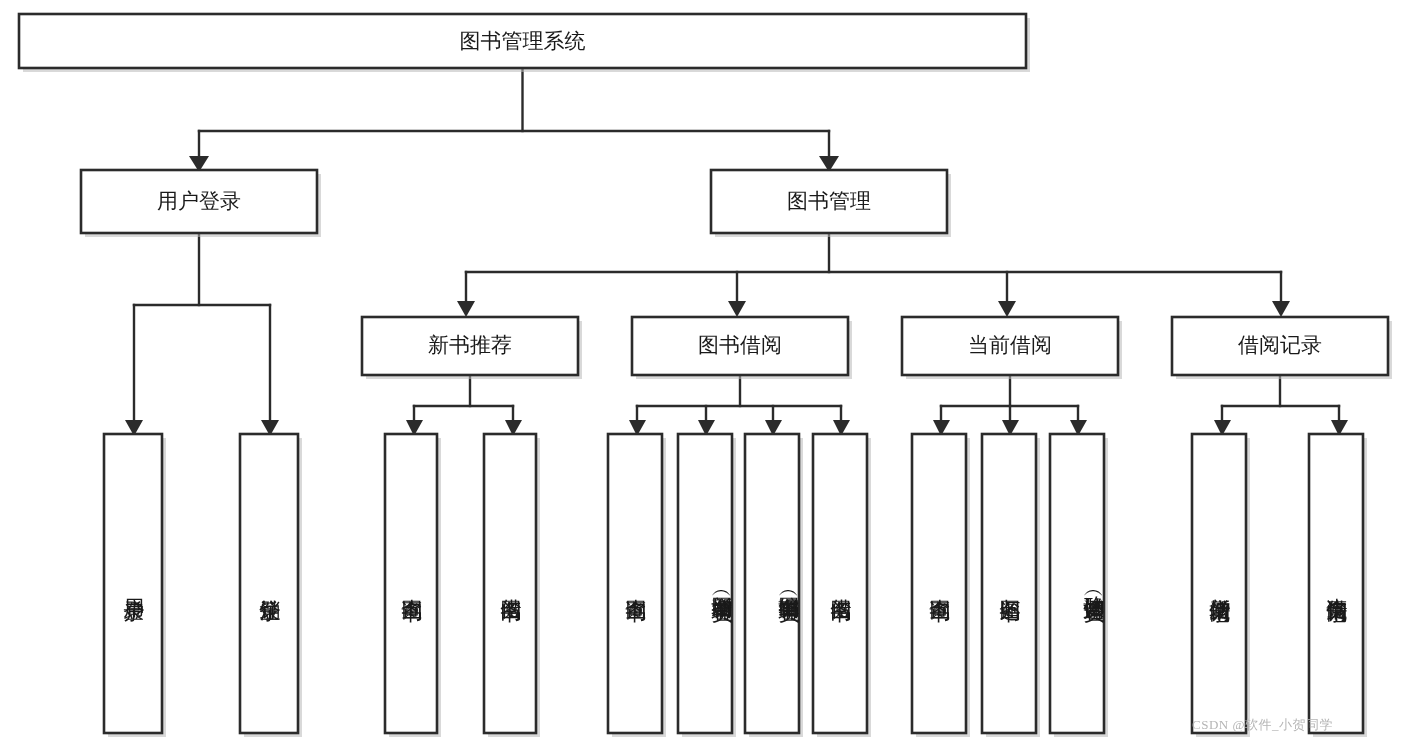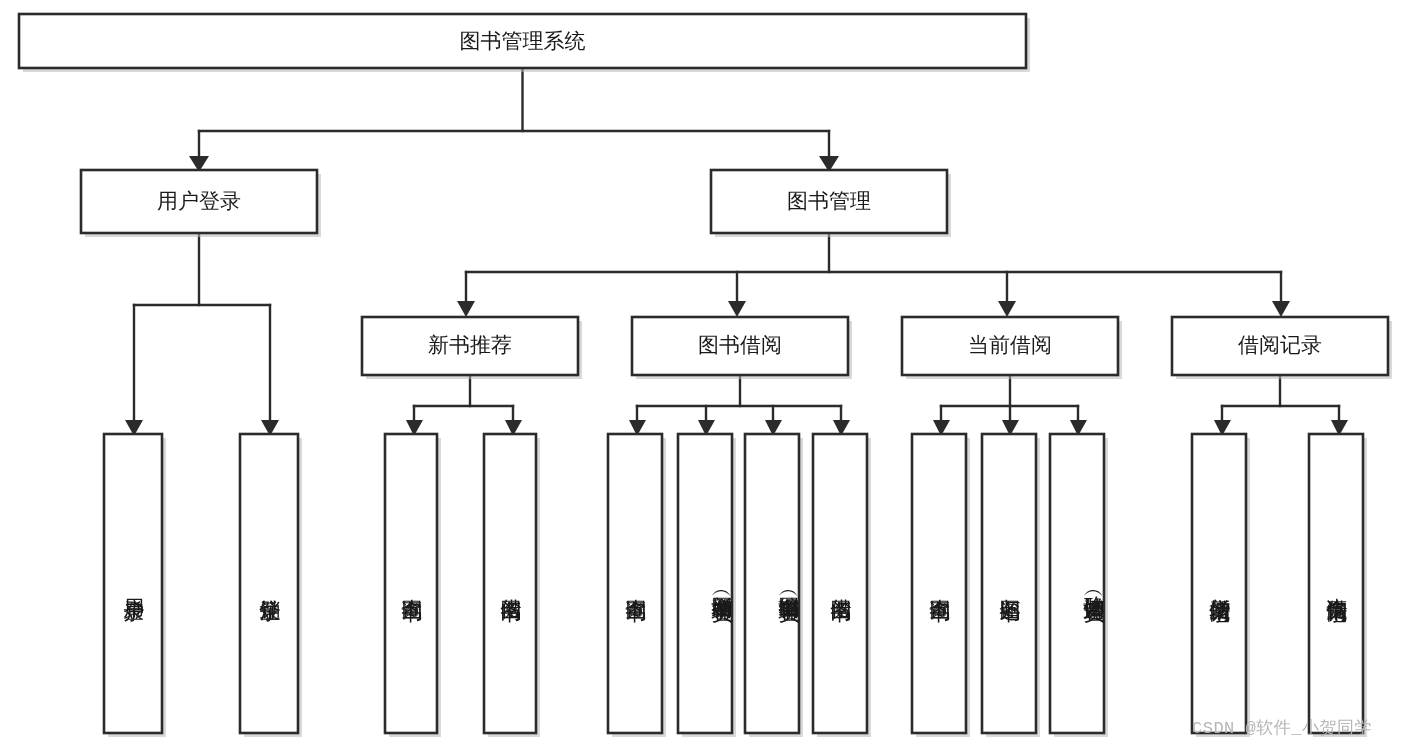--- a/index.html
+++ b/index.html
@@ -62,22 +62,22 @@
     color: #1a1a1a;
     letter-spacing: 1px;
     white-space: nowrap;
     display: flex;
     align-items: center;
     justify-content: center;
     pointer-events: none;
   }
   .watermark {
     position: absolute;
-    font-family: Liberation Mono, monospace;
-    font-size: 17px;
+    font-family: Liberation Serif, serif;
+    font-size: 13px;
     color: #b5b5b5;
     white-space: nowrap;
     letter-spacing: 0.5px;
   }
 </style>
 </head>
 <body>
 
 <div id="diagram-root">
 

